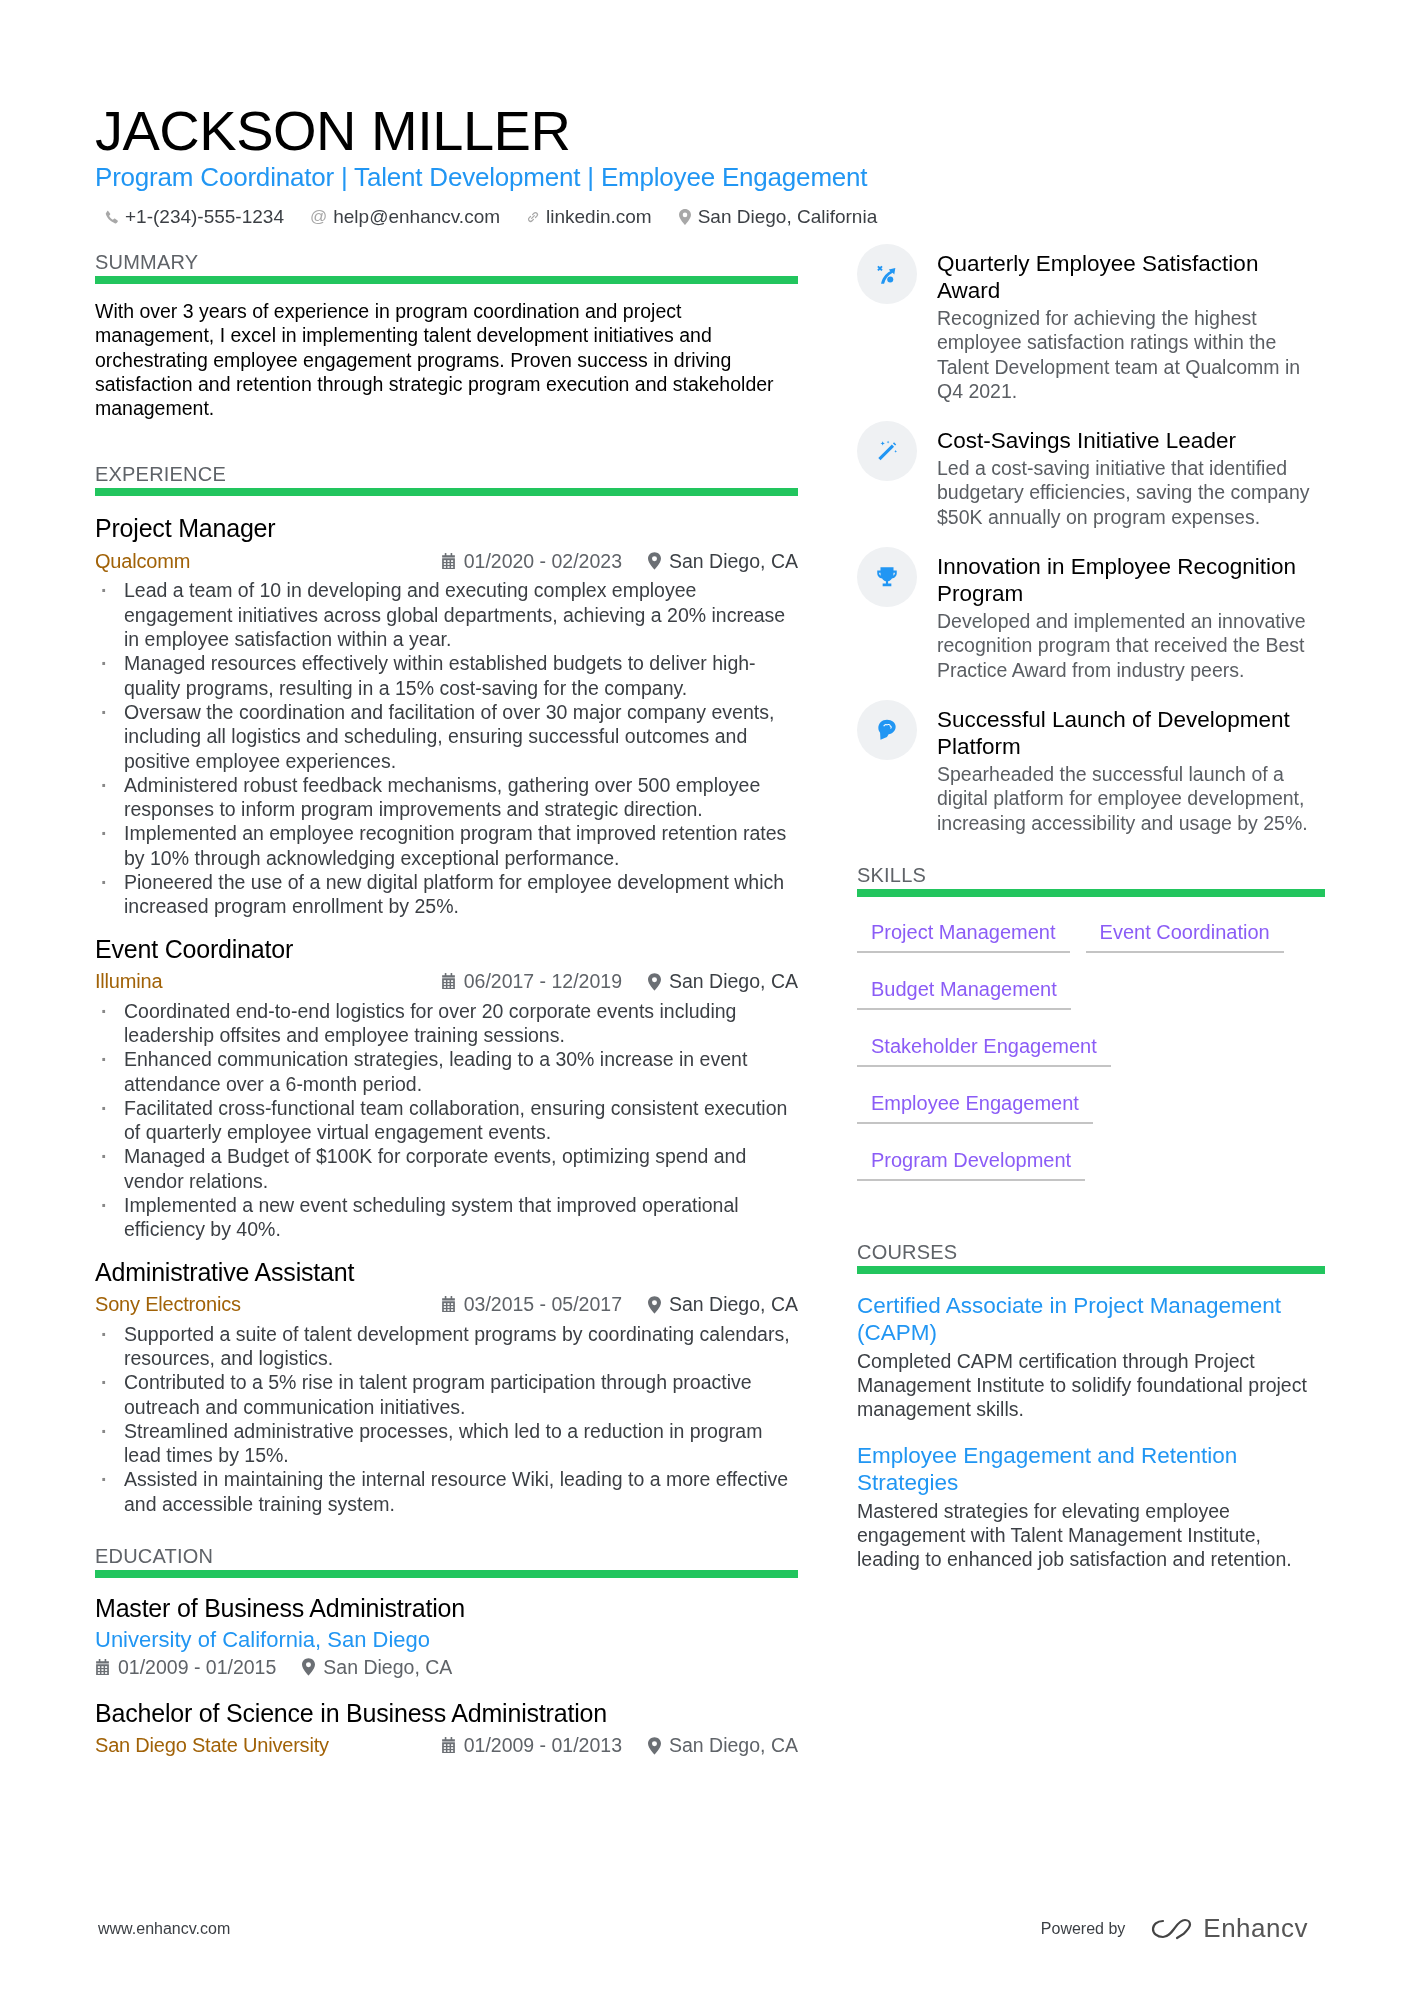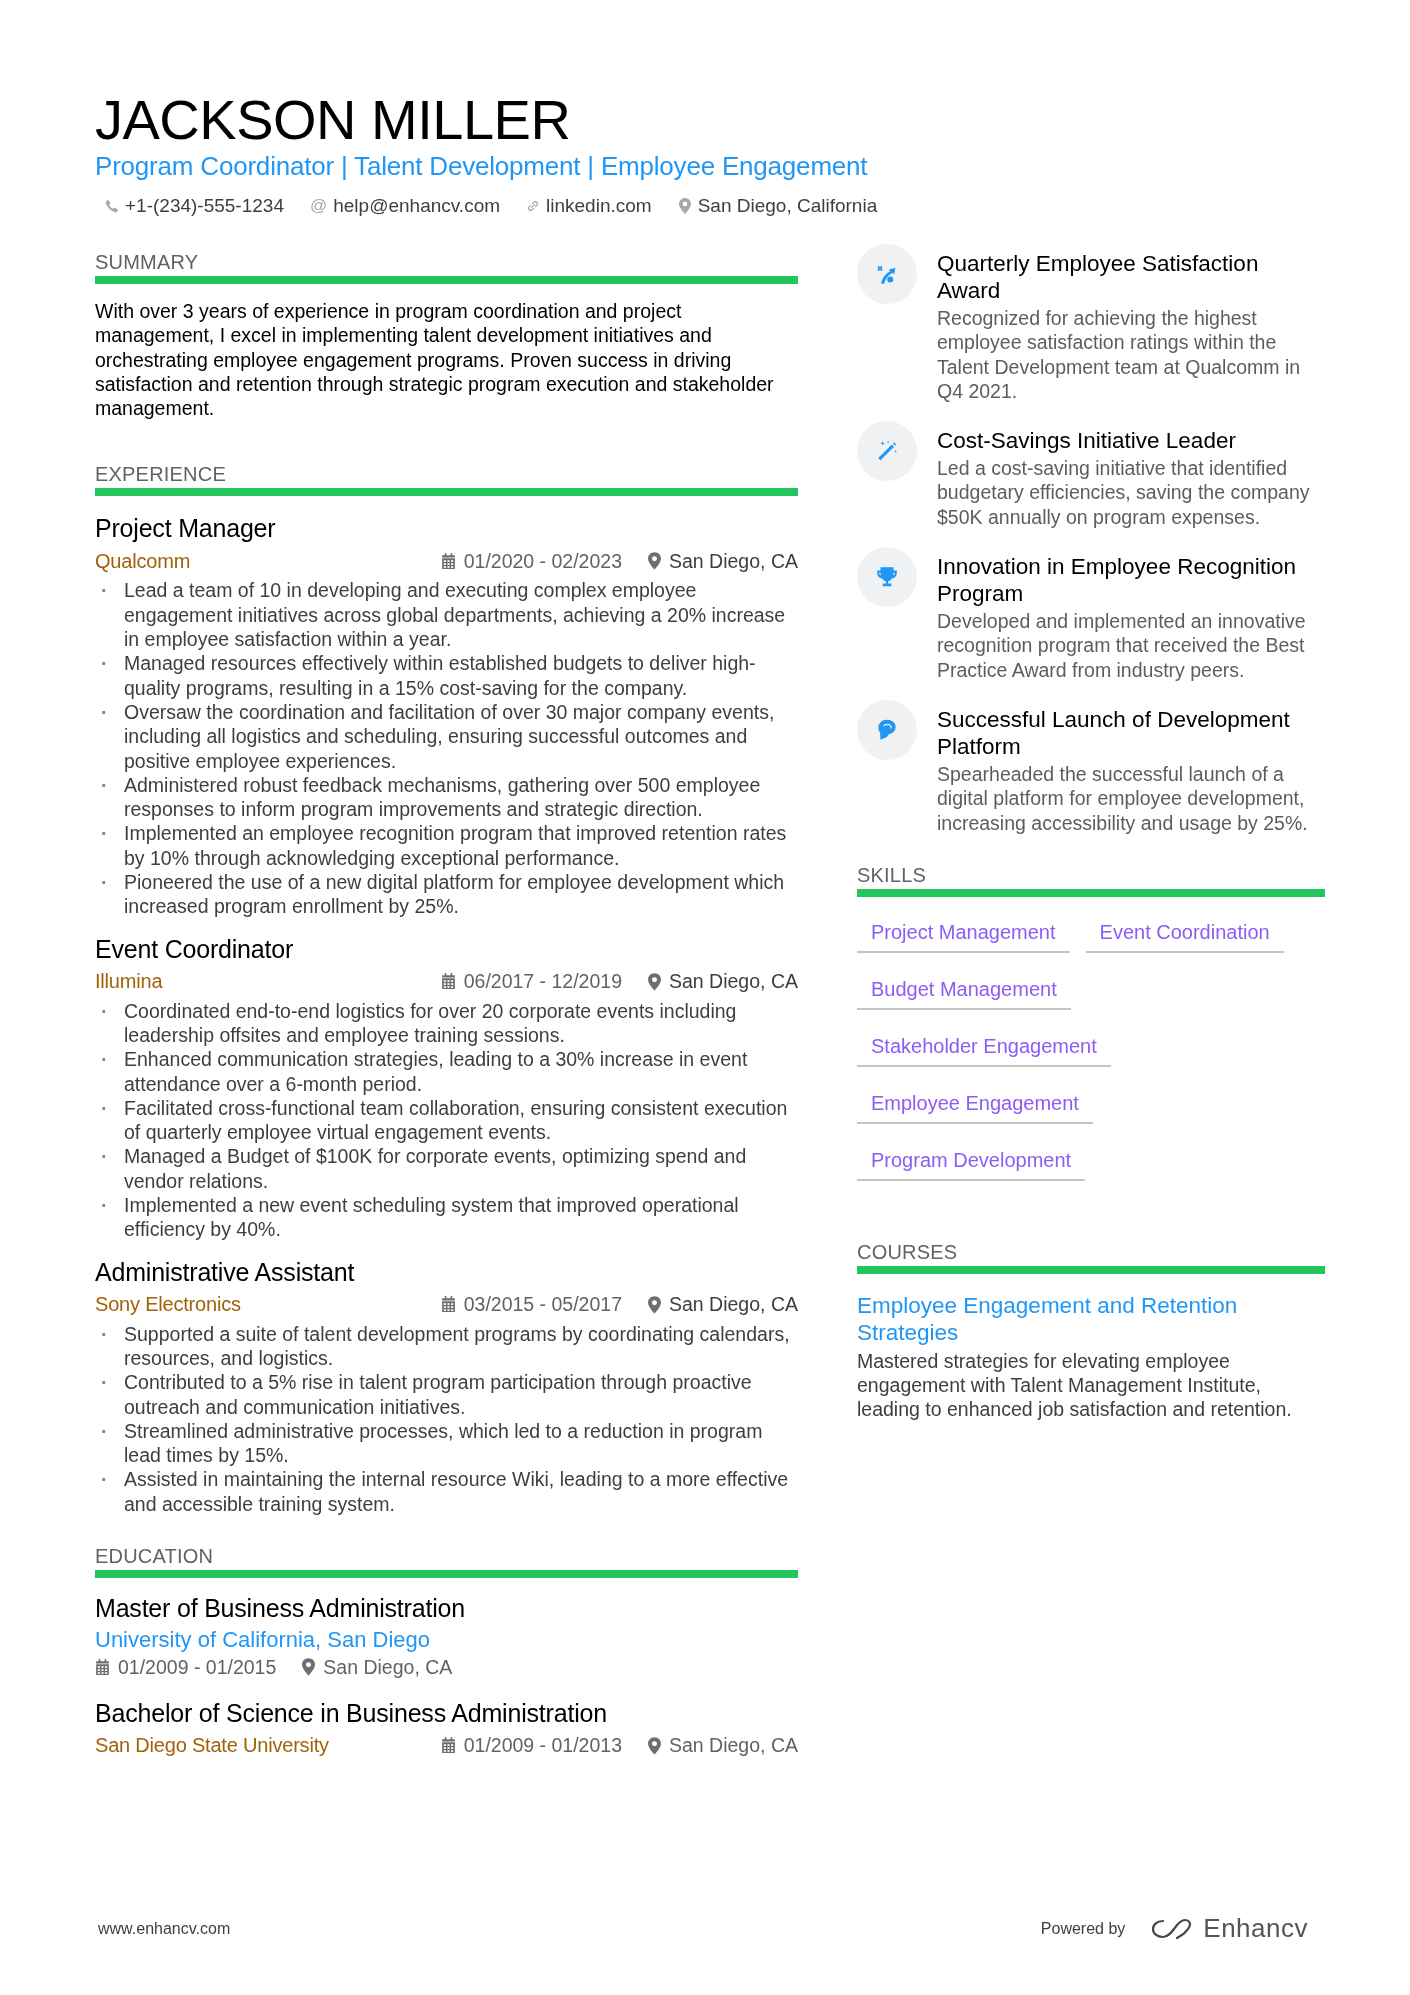--- a/index.html
+++ b/index.html
@@ -1,19 +1,19 @@
 <!DOCTYPE html>
 <html><head>
 <meta charset="utf-8">
 <style>
   * { box-sizing: border-box; margin: 0; padding: 0; }
   html, body { width: 1410px; height: 1995px; background: #ffffff; }
   body { position: relative; font-family: "Liberation Sans", sans-serif; color: #3b3f44; overflow: hidden; }
 
-  .header { position: absolute; left: 95px; top: 89px; width: 1230px; }
+  .header { position: absolute; left: 95px; top: 100px; width: 1230px; }
   .name { font-family: "Liberation Sans", sans-serif; font-size: 56px; line-height: 62px; color: #000; letter-spacing: -0.5px; }
   .title { font-size: 26px; line-height: 34px; color: #2196f3; margin-top: -2px; letter-spacing: -0.2px; }
   .contacts { display: flex; gap: 26px; margin-top: 12px; font-size: 19px; color: #3b3f44; padding-left: 10px; }
   .contact { display: flex; align-items: center; gap: 6px; }
   .contact svg { width: 14px; height: 16px; fill: #a8a8a8; }
 
   .col-left { position: absolute; left: 95px; top: 250px; width: 703px; }
   .col-right { position: absolute; left: 857px; top: 250px; width: 468px; }
 
   .section-title { font-size: 20px; line-height: 24px; color: #5f6368; text-transform: uppercase; letter-spacing: 0.2px; padding-bottom: 2px; border-bottom: 8px solid #22c55e; margin-bottom: 19px; }
@@ -351,20 +351,24 @@
       <span class="skill" style="margin-right:200px;">Budget Management</span>
       <span class="skill" style="margin-right:150px;">Stakeholder Engagement</span>
       <span class="skill" style="margin-right:200px;">Employee Engagement</span>
       <span class="skill" style="margin-right:200px;">Program Development</span>
     </div>
   </div>
 
   <div class="section">
     <div class="section-title" style="margin-bottom:18px;">COURSES</div>
     <div class="course">
+      <div class="course-title">Certified Associate in Project Management (CAPM)</div>
+      <div class="course-desc">Completed CAPM certification through Project Management Institute to solidify foundational project management skills.</div>
+    </div>
+    <div class="course">
       <div class="course-title">Employee Engagement and Retention Strategies</div>
       <div class="course-desc">Mastered strategies for elevating employee engagement with Talent Management Institute, leading to enhanced job satisfaction and retention.</div>
     </div>
   </div>
 </div>
 
 <div class="footer">
   <span>www.enhancv.com</span>
   <div class="powered">
     <span>Powered by</span>

